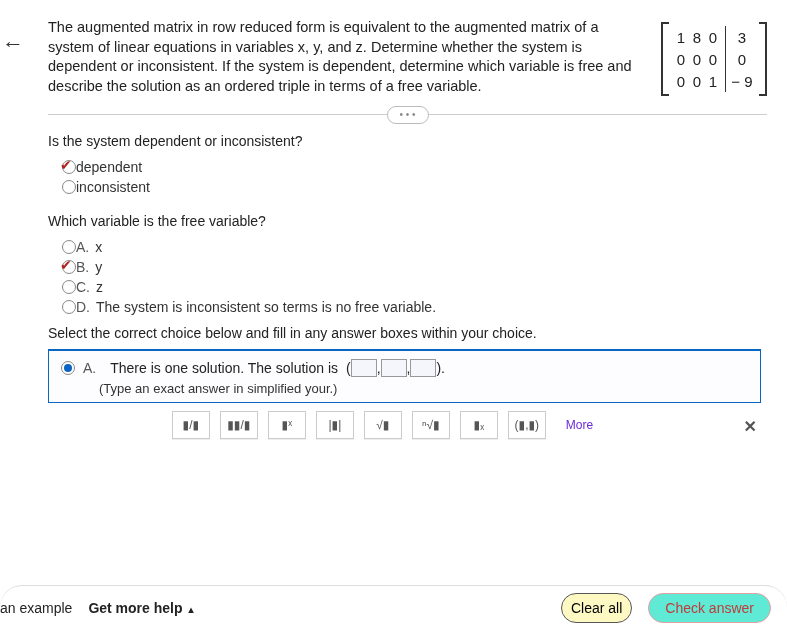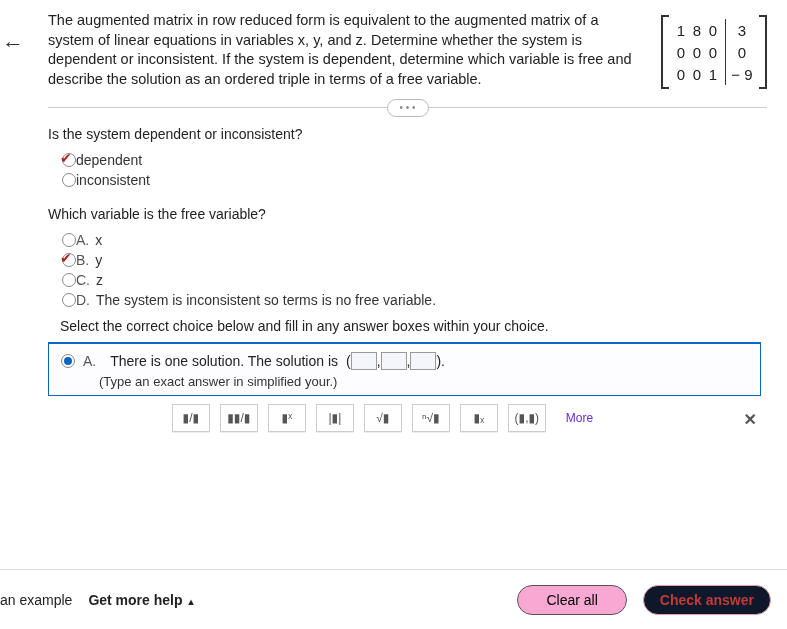--- a/index.html
+++ b/index.html
@@ -15,21 +15,21 @@
 }
 .back-arrow {
   position: absolute;
   left: 2px;
   top: 28px;
   font-size: 22px;
   color: #333;
   cursor: pointer;
 }
 .problem-area {
-  padding: 11px 20px 0 48px;
+  padding: 18px 20px 0 48px;
 }
 .problem-header {
   display: flex;
   gap: 18px;
 }
 .problem-text {
   flex: 1;
   line-height: 1.35;
   font-size: 14.5px;
 }
@@ -107,21 +107,21 @@
 .radio-circle.dot::after {
   content: "";
   position: absolute;
   left: 2px; top: 2px;
   width: 8px; height: 8px;
   background: #0a66c2;
   border-radius: 50%;
 }
 .opt-label { color: #333; }
 .opt-letter { color: #555; margin-right: 6px; }
-.choice-instruct { margin: 10px 0 8px 12px; font-size: 14px; }
+.choice-instruct { margin: 10px 0 8px 0; font-size: 14px; }
 .choice-box {
   border: 1.5px solid #0a66c2;
   border-top-width: 2px;
   padding: 8px 12px 6px 12px;
   margin-right: 6px;
   background: #fdfdff;
 }
 .choice-a-row {
   display: flex;
   align-items: center;
@@ -170,52 +170,53 @@
   right: -30px;
   top: 6px;
   font-size: 16px;
   color: #555;
   cursor: pointer;
   font-weight: bold;
 }
 .footer {
   position: absolute;
   left: 0; right: 0; bottom: 0;
-  height: 60px;
+  height: 44px;
   border-top: 1px solid #ddd;
   display: flex;
   align-items: center;
   padding: 0 16px 0 0;
   gap: 16px;
   background: #fff;
+  border-radius: 25px;
 }
 .footer .link {
   color: #222;
   font-size: 14px;
   cursor: pointer;
 }
 .footer .link.bold { font-weight: 700; }
 .footer .caret-up { font-size: 10px; margin-left: 2px; }
 .spacer { flex: 1; }
 .btn-clear {
   border: 1.5px solid #555;
-  background: #f9a8d4;
+  background: #fef9c3;
   border-radius: 18px;
-  padding: 6px 28px;
+  padding: 6px 9px;
   font-size: 14px;
   cursor: pointer;
 }
 .btn-check {
   border: 1.5px solid #e2a0a0;
-  background: #0f172a;
+  background: #5eead4;
   color: #c23a3a;
   border-radius: 18px;
   padding: 6px 16px;
   font-size: 14px;
-  font-weight: 700;
+  font-weight: 400;
   cursor: pointer;
   text-align: right;
 }
 </style>
 </head>
 <body>
 
 <div class="back-arrow">←</div>
 
 <div class="problem-area">

